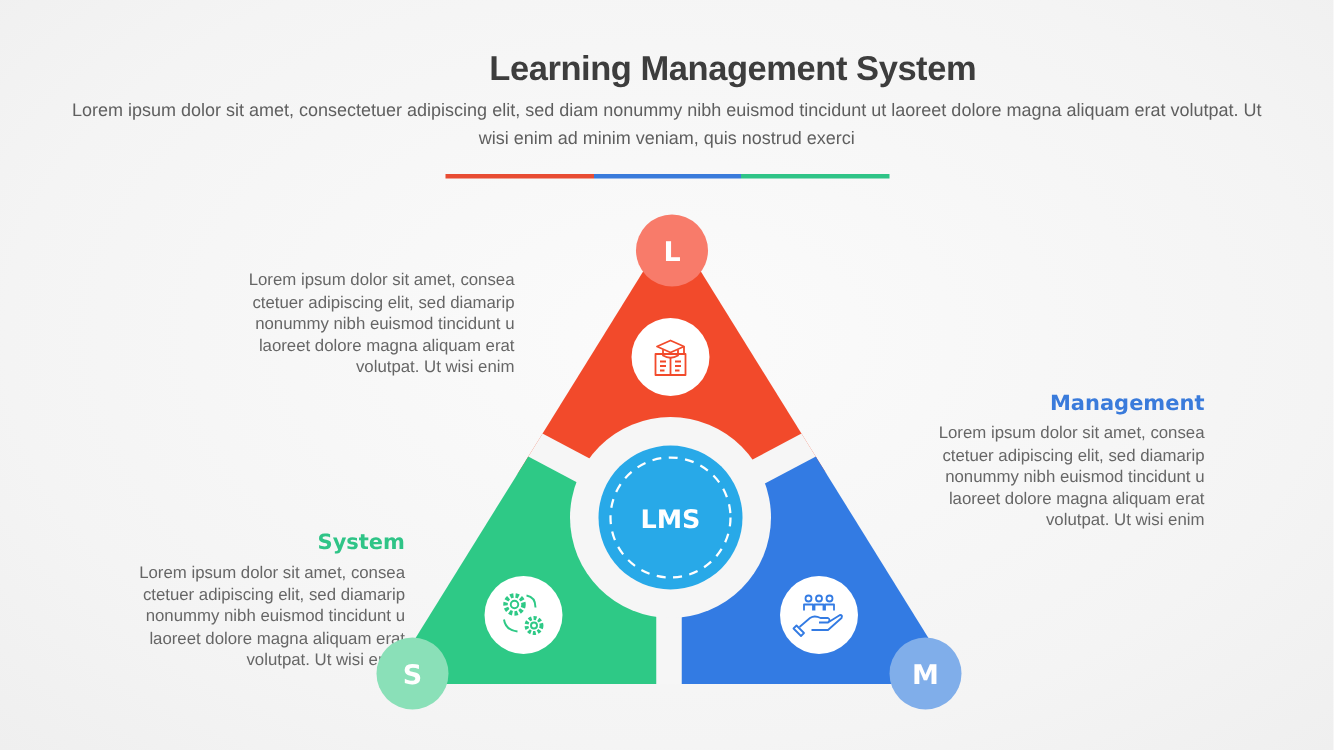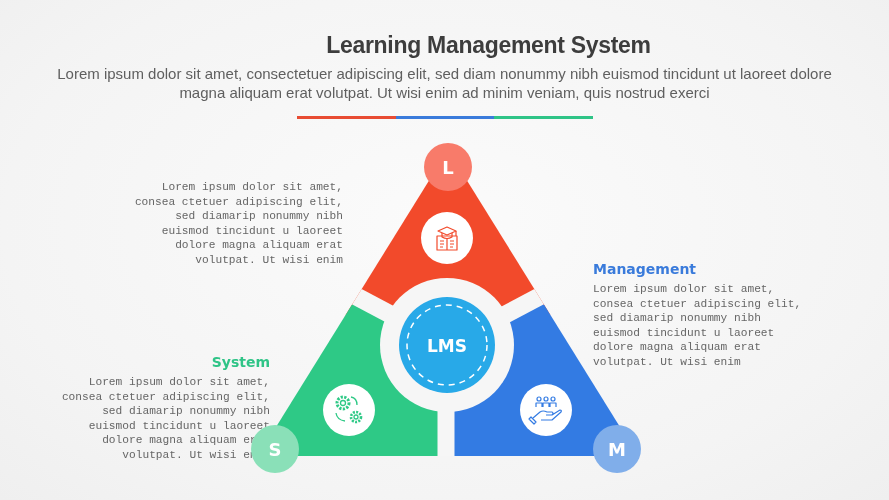--- a/index.html
+++ b/index.html
@@ -8,33 +8,33 @@
     background: radial-gradient(ellipse at 50% 45%, #fbfbfb 0%, #f4f4f4 70%, #efefef 100%);
     font-family: "Liberation Sans", sans-serif;
   }
   .title {
     position: absolute; left: 0; top: 32px; width: 889px; text-align: center;
     font-family: Liberation Sans, sans-serif; font-weight: bold; font-size: 23px;
     color: #3d3d3d; letter-spacing: -0.3px; margin-left: 44px;
   }
   .subtitle {
     position: absolute; left: 40px; top: 64px; width: 809px; text-align: center;
-    font-size: 15px; line-height: 19px; color: #5f5f5f;
+    font-size: 12px; line-height: 19px; color: #5f5f5f;
   }
   .divider {
     position: absolute; top: 116px; left: 297px; width: 296px; height: 3px; display: flex;
   }
   .divider span { flex: 1; height: 3px; }
   .block { position: absolute; width: 210px; }
   .block .heading {
     font-family: "DejaVu Sans", sans-serif; font-weight: bold; font-size: 14px; margin-bottom: 5px;
   }
-  .block .body { font-size: 11.2px; line-height: 14.6px; color: #666; font-family: Liberation Mono, monospace; }
+  .block .body { font-size: 11.2px; line-height: 14.6px; color: #666; }
   .right-align { text-align: right; }
-  .left-align { text-align: left; }
+  .left-align { text-align: right; }
   #diagram { position: absolute; left: 0; top: 0; }
   .svg-text { font-family: "DejaVu Sans", sans-serif; font-weight: bold; fill: #ffffff; }
 </style>
 </head>
 <body>
 
 <div class="title">Learning Management System</div>
 <div class="subtitle">Lorem ipsum dolor sit amet, consectetuer adipiscing elit, sed diam nonummy nibh euismod tincidunt ut laoreet dolore magna aliquam erat volutpat. Ut wisi enim ad minim veniam, quis nostrud exerci</div>
 <div class="divider">
   <span style="background:#e84c33"></span>

